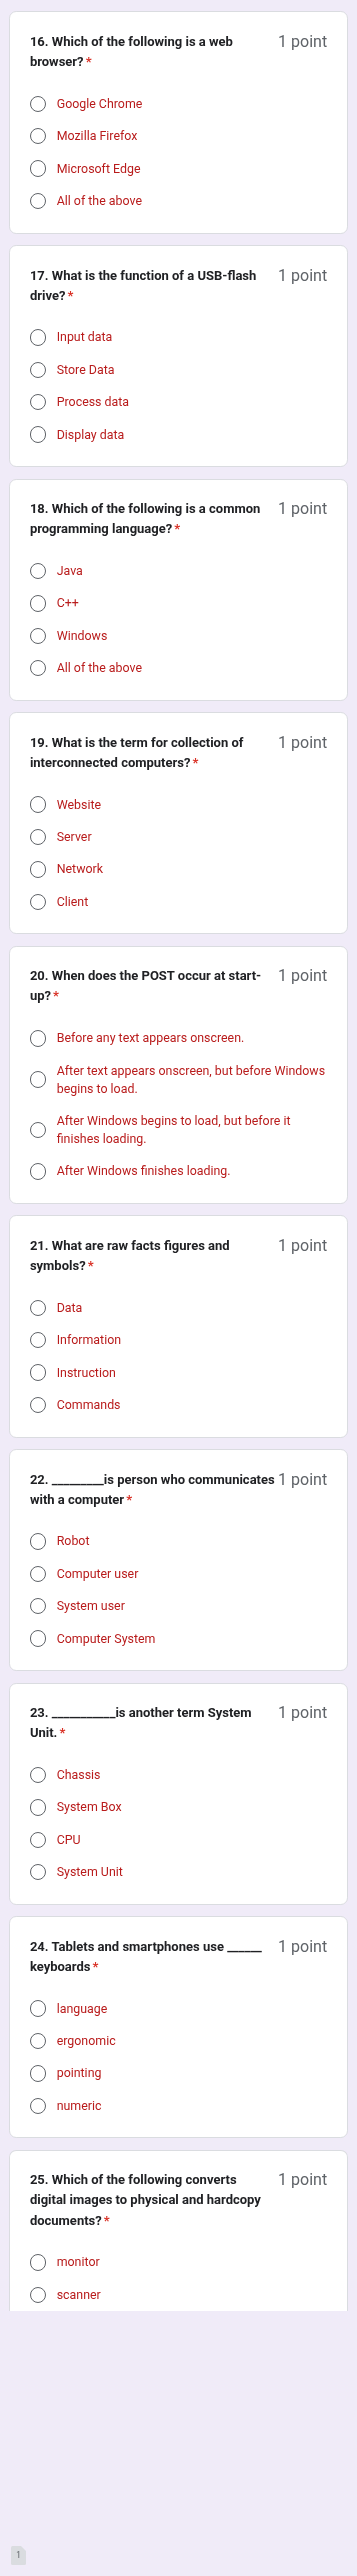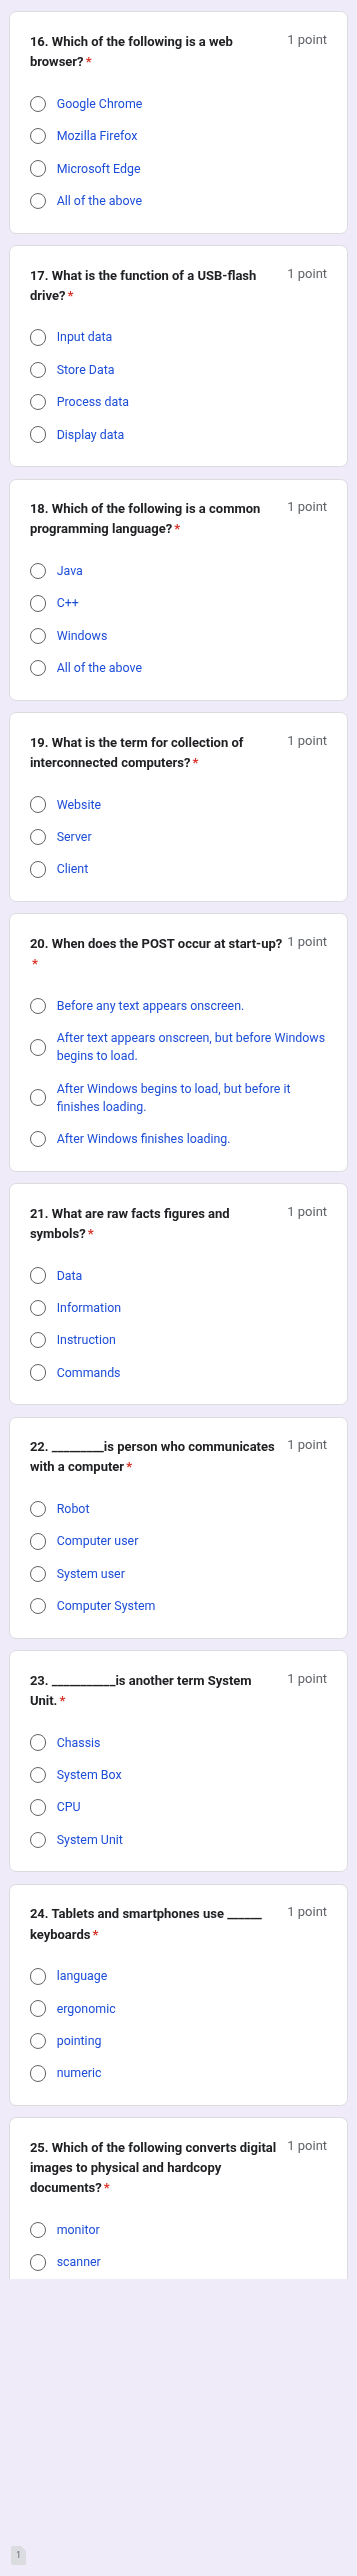--- a/index.html
+++ b/index.html
@@ -1,24 +1,24 @@
 <!DOCTYPE html>
 <html style="font-size:8.2px"><head>
 <meta charset="utf-8">
 <style>
 *{box-sizing:border-box;margin:0;padding:0}
 body{background:#f0ebf8;font-family:Roboto,Arial,sans-serif;width:357px;color:#202124;font-size:13px}
 .card{background:#fff;border-radius:7.2px;margin:11.3px 9.3px;padding:19.6px 19.6px 15.5px;border:0.5px solid #dadce0}
 .qhead{display:flex;align-items:flex-start;margin-bottom:15.5px}
 .qtext{flex:1;line-height:1.55;color:#202124;font-weight:700}
 .req{color:#d93025;margin:0 2.1px;font-size:13px}
-.pts{color:#5f6368;font-size:13px;white-space:nowrap;padding-left:3.1px}
+.pts{color:#5f6368;font-size:16px;white-space:nowrap;padding-left:3.1px}
 .opt{display:flex;align-items:center;padding:7.2px 0}
 .radio{width:16.5px;height:16.5px;border:1.5px solid #5f6368;border-radius:50%;flex-shrink:0;margin-right:10.3px}
-.opt-label{font-size:12.4px;color:#1d4ed8;line-height:1.45}
+.opt-label{font-size:12.4px;color:#b91c1c;line-height:1.45}
 .badge{position:fixed;bottom:11.3px;left:11.3px;width:14.4px;height:18.5px;background:#dadce0;border-radius:1.5px;display:flex;align-items:center;justify-content:center;font-size:8.2px;color:#5f6368}
 .badge::before{content:"";position:absolute;top:0;right:0;border-left:5.2px solid transparent;border-top:5.2px solid #f0ebf8}
 </style>
 </head>
 <body>
 
 <div id="form-container">
     <div class="card">
       <div class="qhead">
         <div class="qtext"><span>16. Which of the following is a web browser?</span><span class="req">*</span></div>
@@ -93,20 +93,24 @@
       <div class="opt">
         <div class="radio"></div>
         <div class="opt-label">Website</div>
       </div>
       <div class="opt">
         <div class="radio"></div>
         <div class="opt-label">Server</div>
       </div>
       <div class="opt">
         <div class="radio"></div>
+        <div class="opt-label">Network</div>
+      </div>
+      <div class="opt">
+        <div class="radio"></div>
         <div class="opt-label">Client</div>
       </div>
     </div>
     <div class="card">
       <div class="qhead">
         <div class="qtext"><span>20. When does the POST occur at start-up?</span><span class="req">*</span></div>
         <span class="pts">1 point</span>
       </div>
       <div class="opt">
         <div class="radio"></div>

